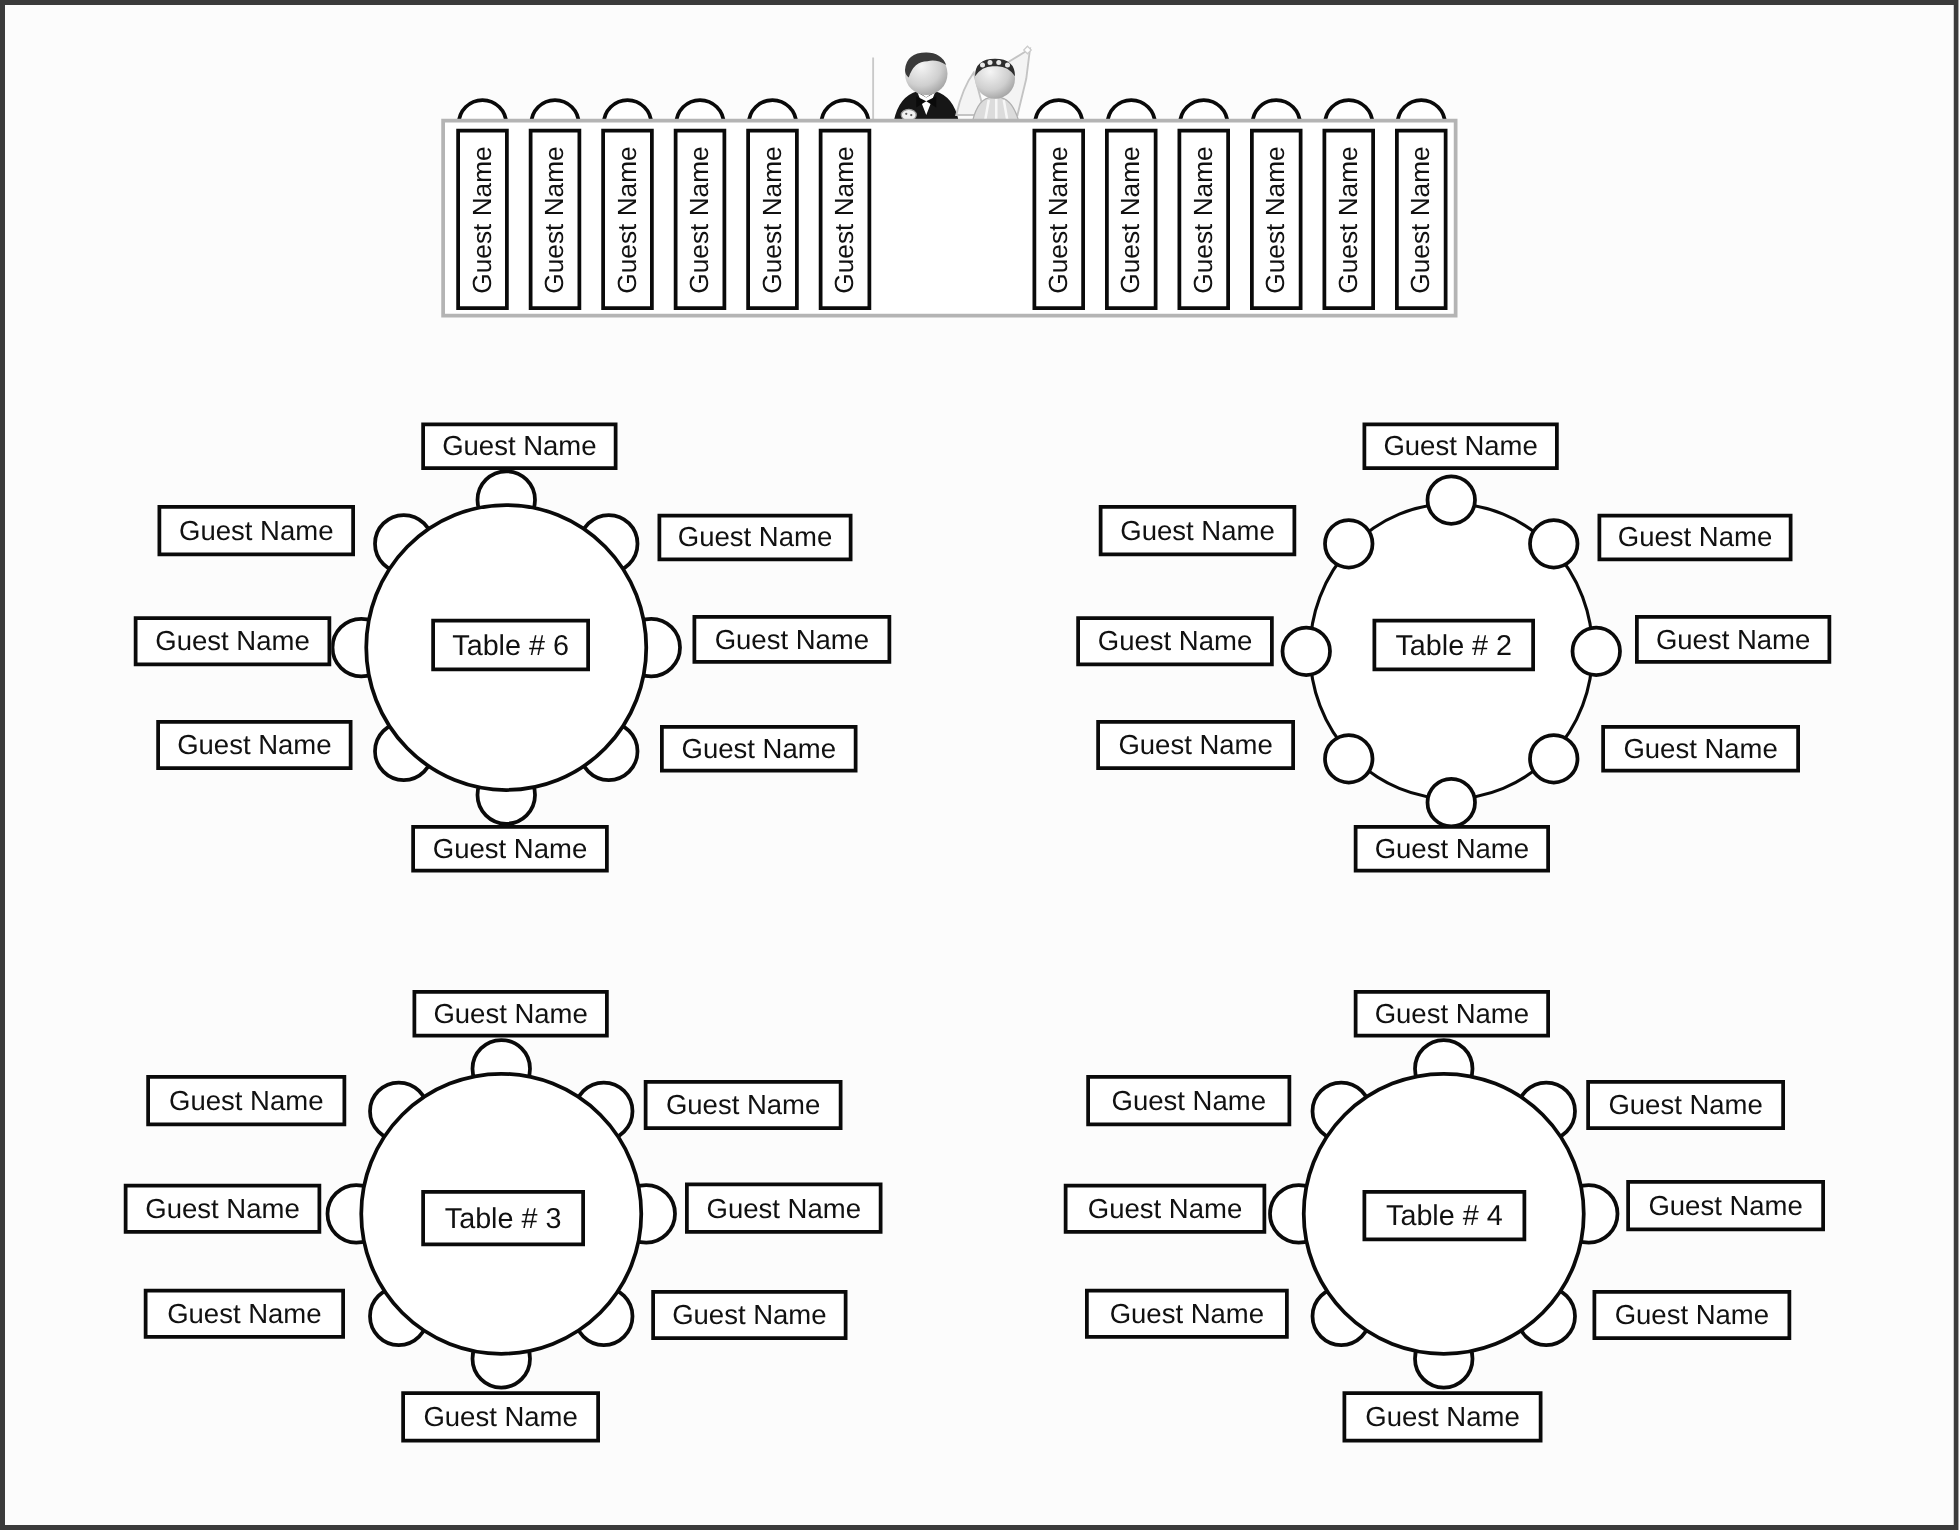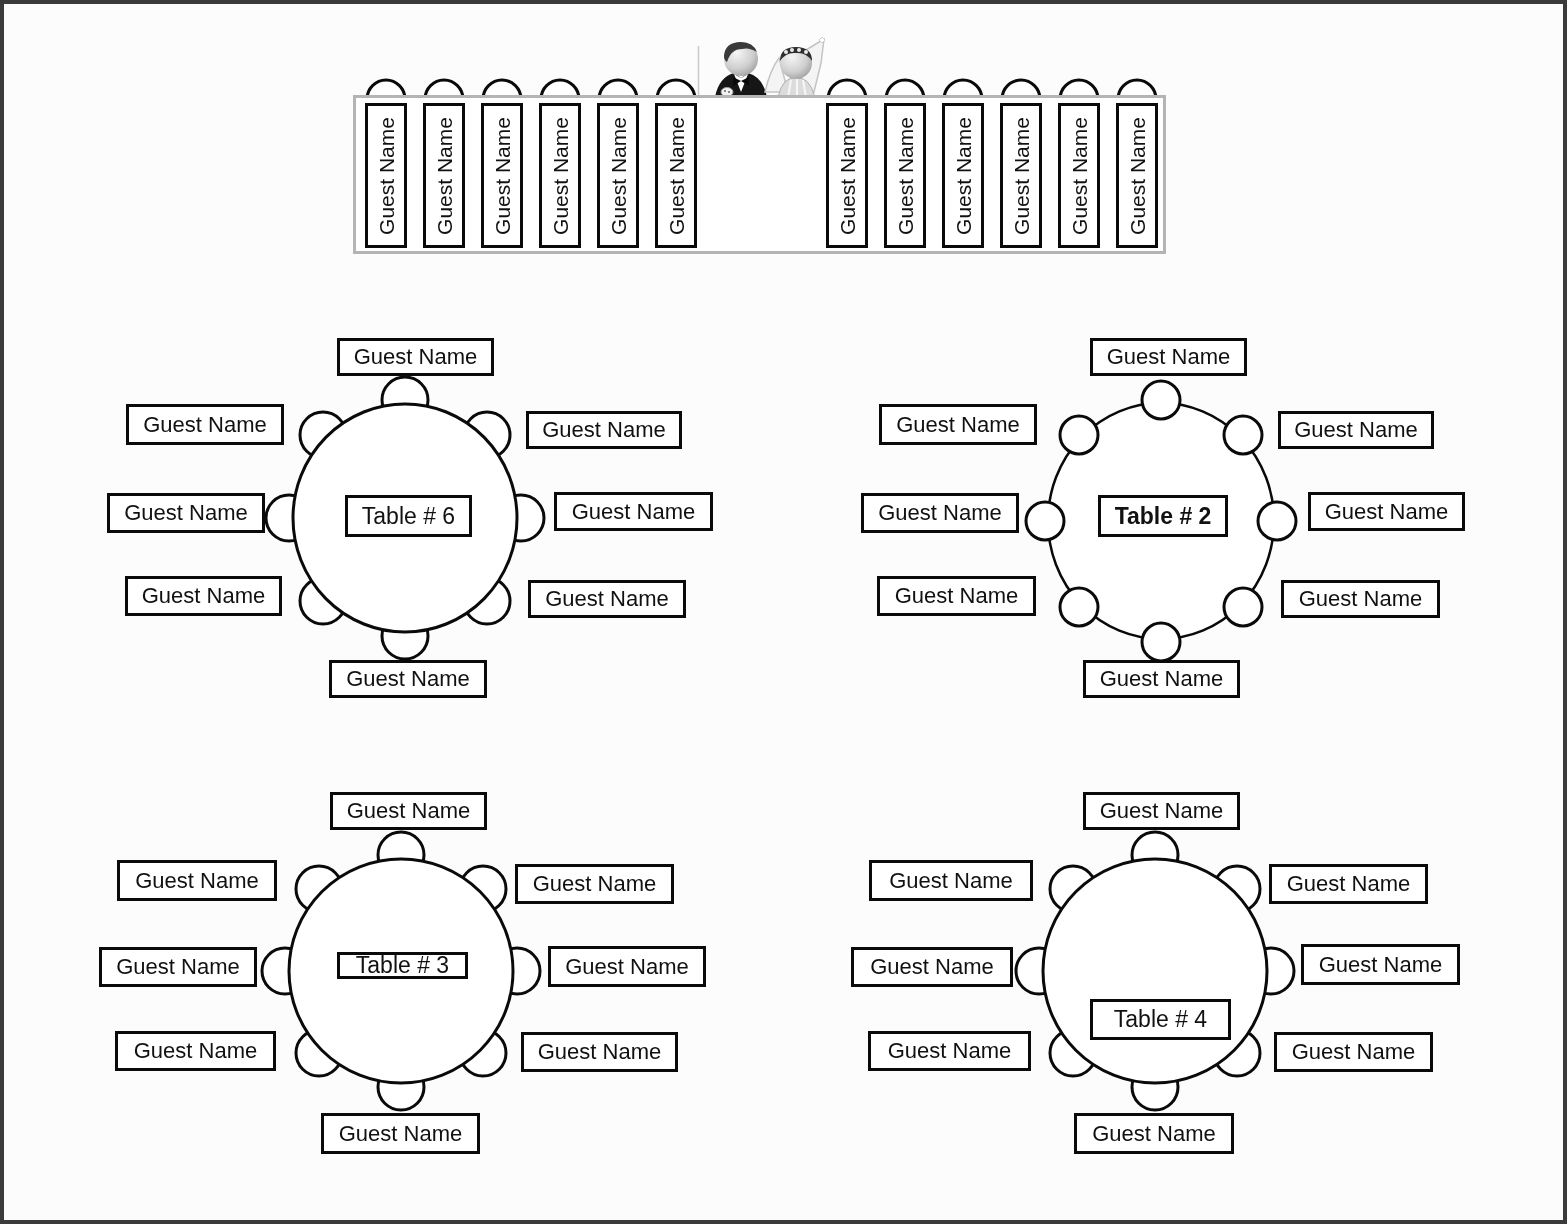--- a/index.html
+++ b/index.html
@@ -215,41 +215,41 @@
   <div class="tlabel" style="left:345px;top:495px;width:127px;height:42px;">Table # 6</div>
   <div class="gbox" style="left:337px;top:338px;width:157px;height:38px;">Guest Name</div>
   <div class="gbox" style="left:126px;top:404px;width:158px;height:41px;">Guest Name</div>
   <div class="gbox" style="left:107px;top:493px;width:158px;height:40px;">Guest Name</div>
   <div class="gbox" style="left:125px;top:576px;width:157px;height:40px;">Guest Name</div>
   <div class="gbox" style="left:329px;top:660px;width:158px;height:38px;">Guest Name</div>
   <div class="gbox" style="left:526px;top:411px;width:156px;height:38px;">Guest Name</div>
   <div class="gbox" style="left:554px;top:492px;width:159px;height:39px;">Guest Name</div>
   <div class="gbox" style="left:528px;top:580px;width:158px;height:38px;">Guest Name</div>
 
-  <div class="tlabel" style="left:1098px;top:495px;width:130px;height:42px;font-weight:bold;">Table # 2</div>
+  <div class="tlabel" style="left:1098px;top:495px;width:130px;height:42px;">Table # 2</div>
   <div class="gbox" style="left:1090px;top:338px;width:157px;height:38px;">Guest Name</div>
   <div class="gbox" style="left:879px;top:404px;width:158px;height:41px;">Guest Name</div>
   <div class="gbox" style="left:861px;top:493px;width:158px;height:40px;">Guest Name</div>
   <div class="gbox" style="left:877px;top:576px;width:159px;height:40px;">Guest Name</div>
   <div class="gbox" style="left:1083px;top:660px;width:157px;height:38px;">Guest Name</div>
   <div class="gbox" style="left:1278px;top:411px;width:156px;height:38px;">Guest Name</div>
   <div class="gbox" style="left:1308px;top:492px;width:157px;height:39px;">Guest Name</div>
   <div class="gbox" style="left:1281px;top:580px;width:159px;height:38px;">Guest Name</div>
 
-  <div class="tlabel" style="left:337px;top:952px;width:131px;height:27px;">Table # 3</div>
+  <div class="tlabel" style="left:337px;top:952px;width:131px;height:45px;">Table # 3</div>
   <div class="gbox" style="left:330px;top:792px;width:157px;height:38px;">Guest Name</div>
   <div class="gbox" style="left:117px;top:860px;width:160px;height:41px;">Guest Name</div>
   <div class="gbox" style="left:99px;top:947px;width:158px;height:40px;">Guest Name</div>
   <div class="gbox" style="left:115px;top:1031px;width:161px;height:40px;">Guest Name</div>
   <div class="gbox" style="left:321px;top:1113px;width:159px;height:41px;">Guest Name</div>
   <div class="gbox" style="left:515px;top:864px;width:159px;height:40px;">Guest Name</div>
   <div class="gbox" style="left:548px;top:946px;width:158px;height:41px;">Guest Name</div>
   <div class="gbox" style="left:521px;top:1032px;width:157px;height:40px;">Guest Name</div>
 
-  <div class="tlabel" style="left:1090px;top:999px;width:141px;height:41px;">Table # 4</div>
+  <div class="tlabel" style="left:1090px;top:952px;width:131px;height:41px;">Table # 4</div>
   <div class="gbox" style="left:1083px;top:792px;width:157px;height:38px;">Guest Name</div>
   <div class="gbox" style="left:869px;top:860px;width:164px;height:41px;">Guest Name</div>
   <div class="gbox" style="left:851px;top:947px;width:162px;height:40px;">Guest Name</div>
   <div class="gbox" style="left:868px;top:1031px;width:163px;height:40px;">Guest Name</div>
   <div class="gbox" style="left:1074px;top:1113px;width:160px;height:41px;">Guest Name</div>
   <div class="gbox" style="left:1269px;top:864px;width:159px;height:40px;">Guest Name</div>
   <div class="gbox" style="left:1301px;top:944px;width:159px;height:41px;">Guest Name</div>
   <div class="gbox" style="left:1274px;top:1032px;width:159px;height:40px;">Guest Name</div>
 
   <div class="frame"></div>

